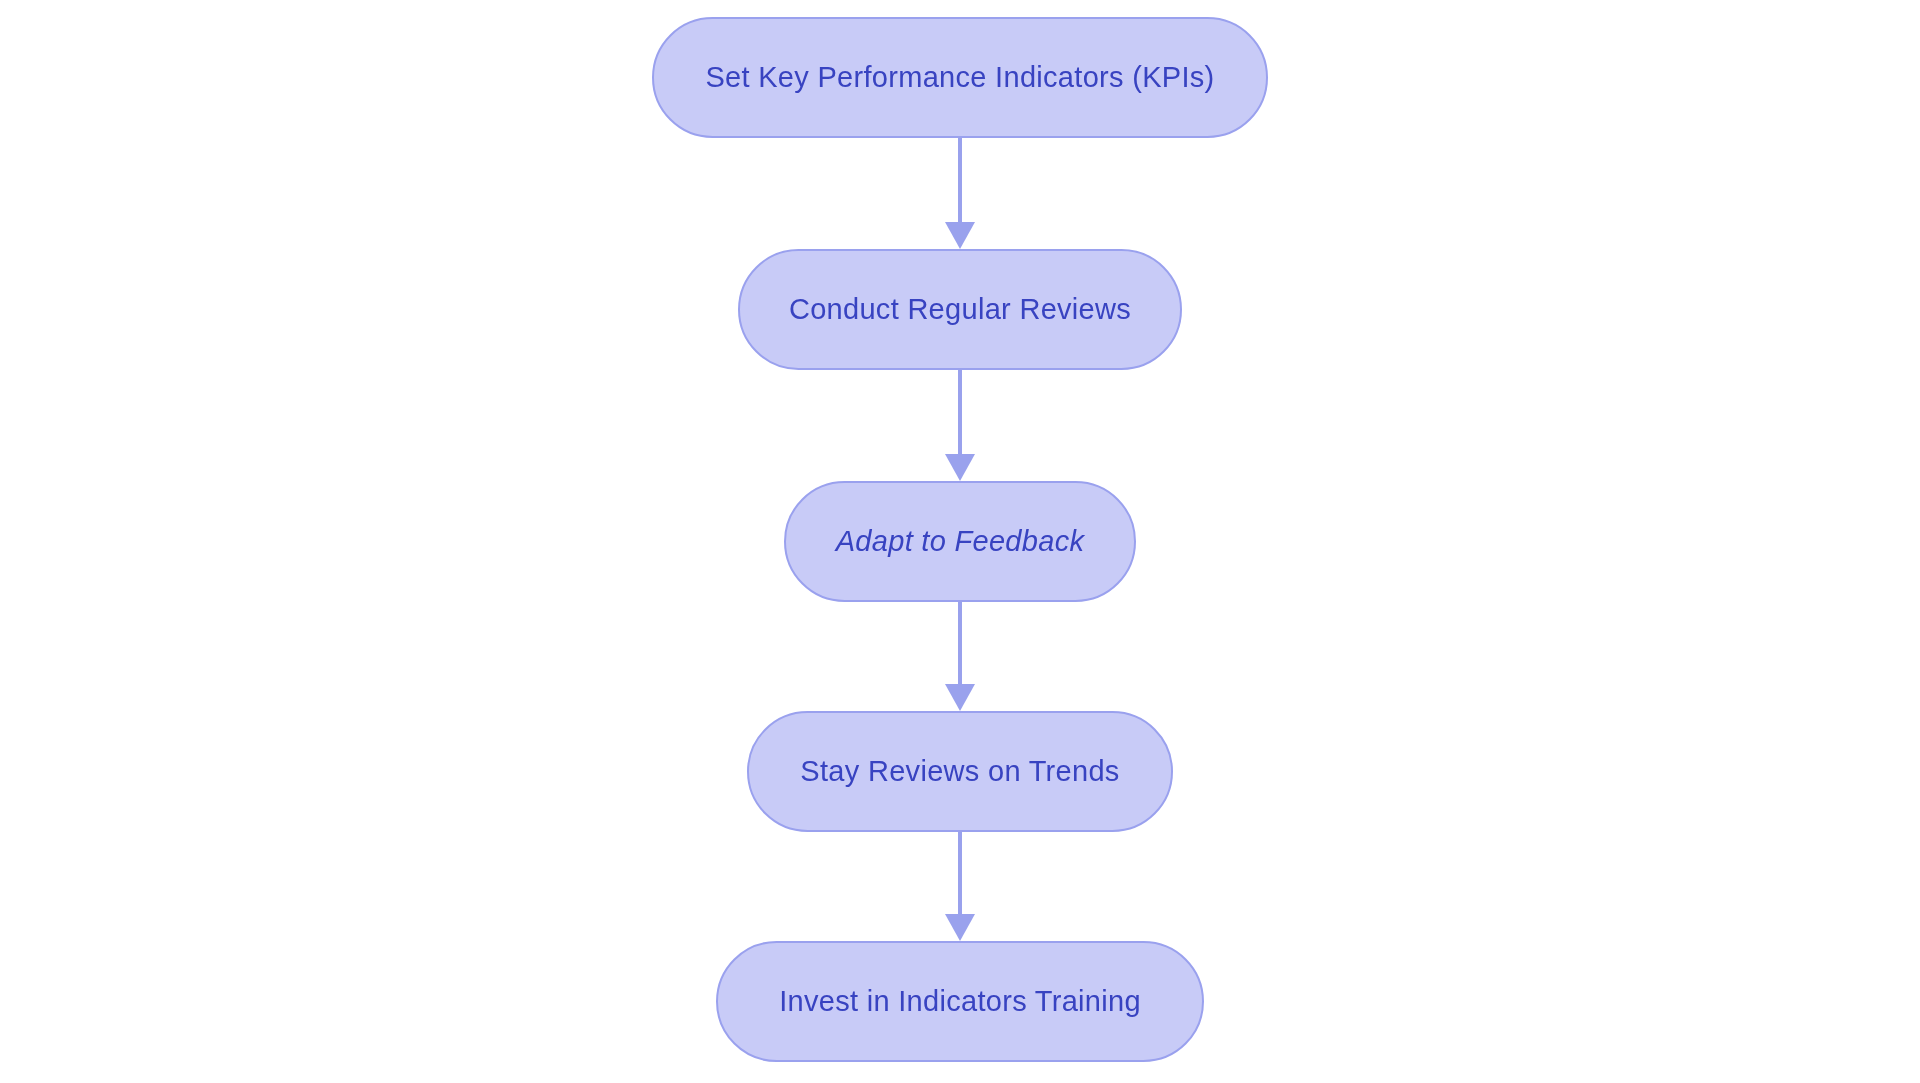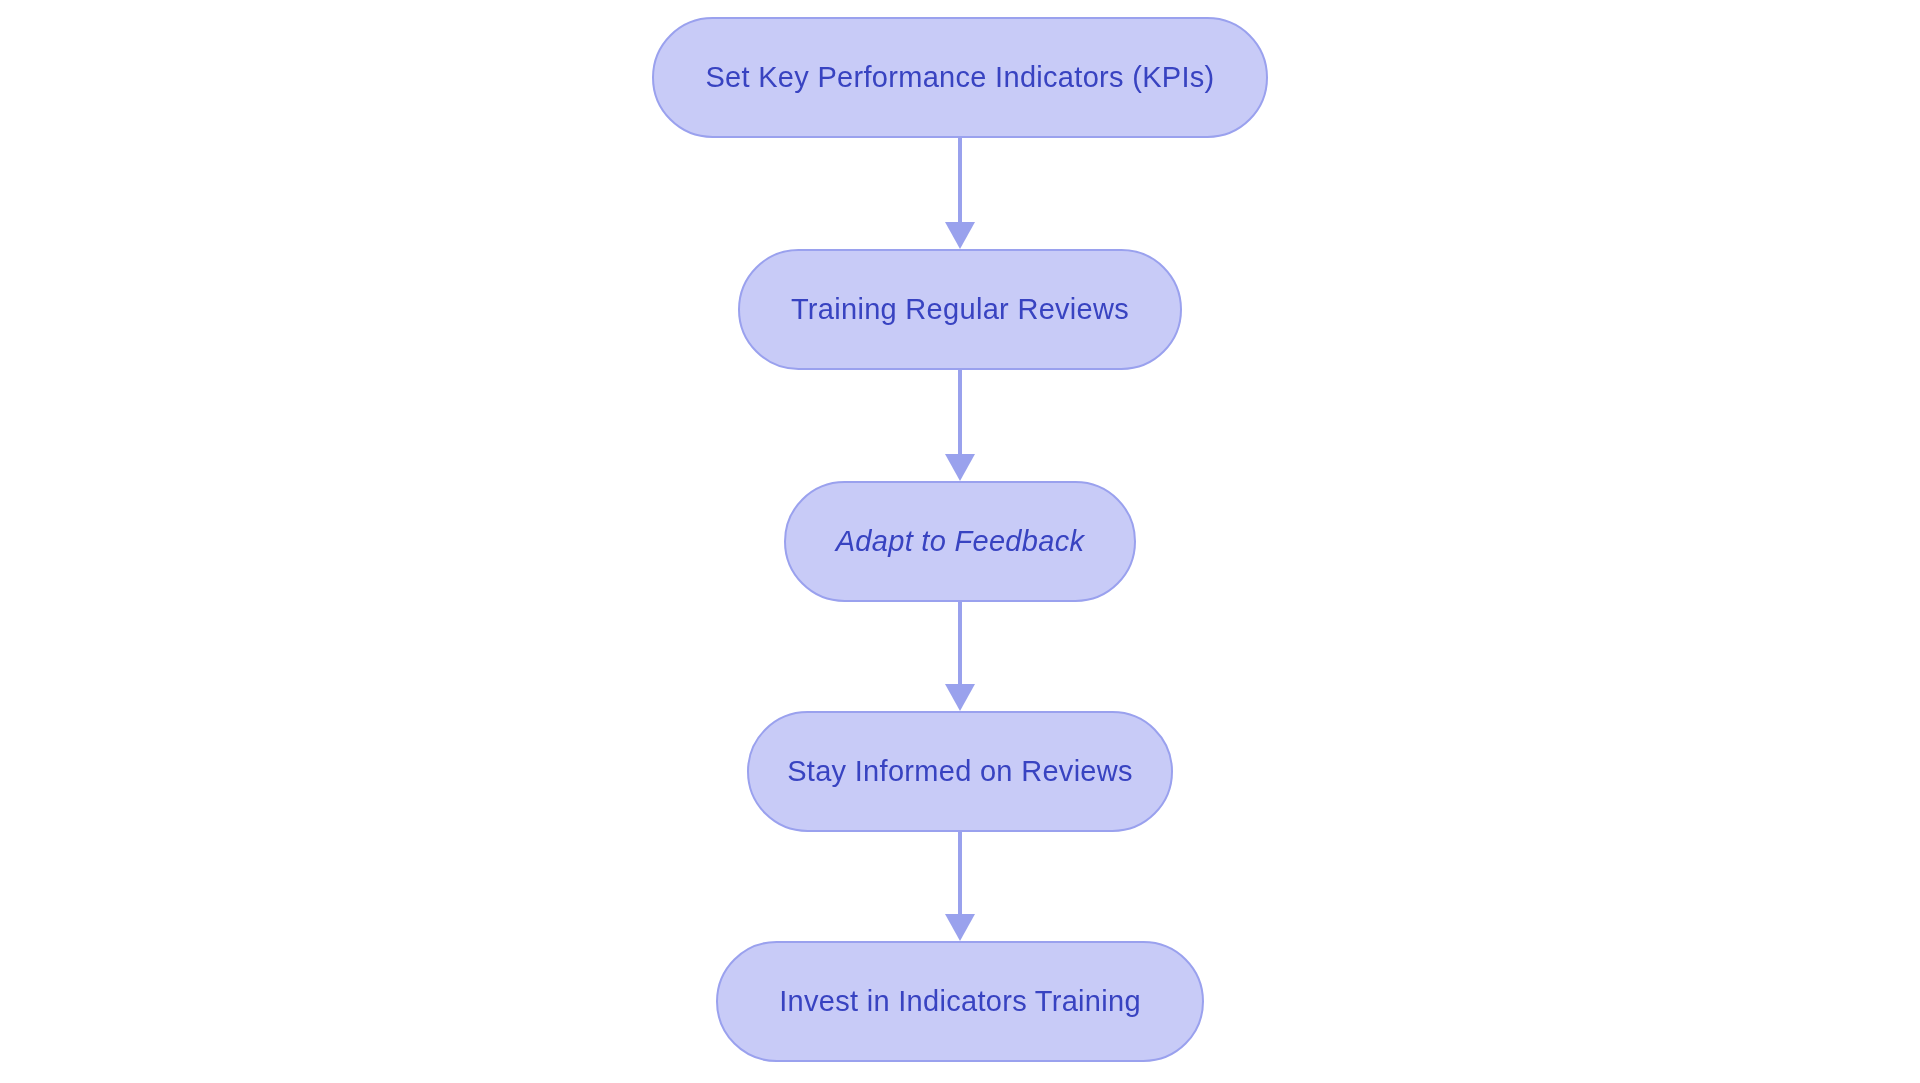--- a/index.html
+++ b/index.html
@@ -77,39 +77,39 @@
   <div class="node n1">
     <span class="node-label">Set Key Performance Indicators (KPIs)</span>
   </div>
 
   <div class="arrow a1">
     <div class="arrow-line"></div>
     <div class="arrow-head"></div>
   </div>
 
   <div class="node n2">
-    <span class="node-label">Training Regular Reviews</span>
+    <span class="node-label">Conduct Regular Reviews</span>
   </div>
 
   <div class="arrow a2">
     <div class="arrow-line"></div>
     <div class="arrow-head"></div>
   </div>
 
   <div class="node n3">
     <span class="node-label">Adapt to Feedback</span>
   </div>
 
   <div class="arrow a3">
     <div class="arrow-line"></div>
     <div class="arrow-head"></div>
   </div>
 
   <div class="node n4">
-    <span class="node-label">Stay Informed on Reviews</span>
+    <span class="node-label">Stay Reviews on Trends</span>
   </div>
 
   <div class="arrow a4">
     <div class="arrow-line"></div>
     <div class="arrow-head"></div>
   </div>
 
   <div class="node n5">
     <span class="node-label">Invest in Indicators Training</span>
   </div>

